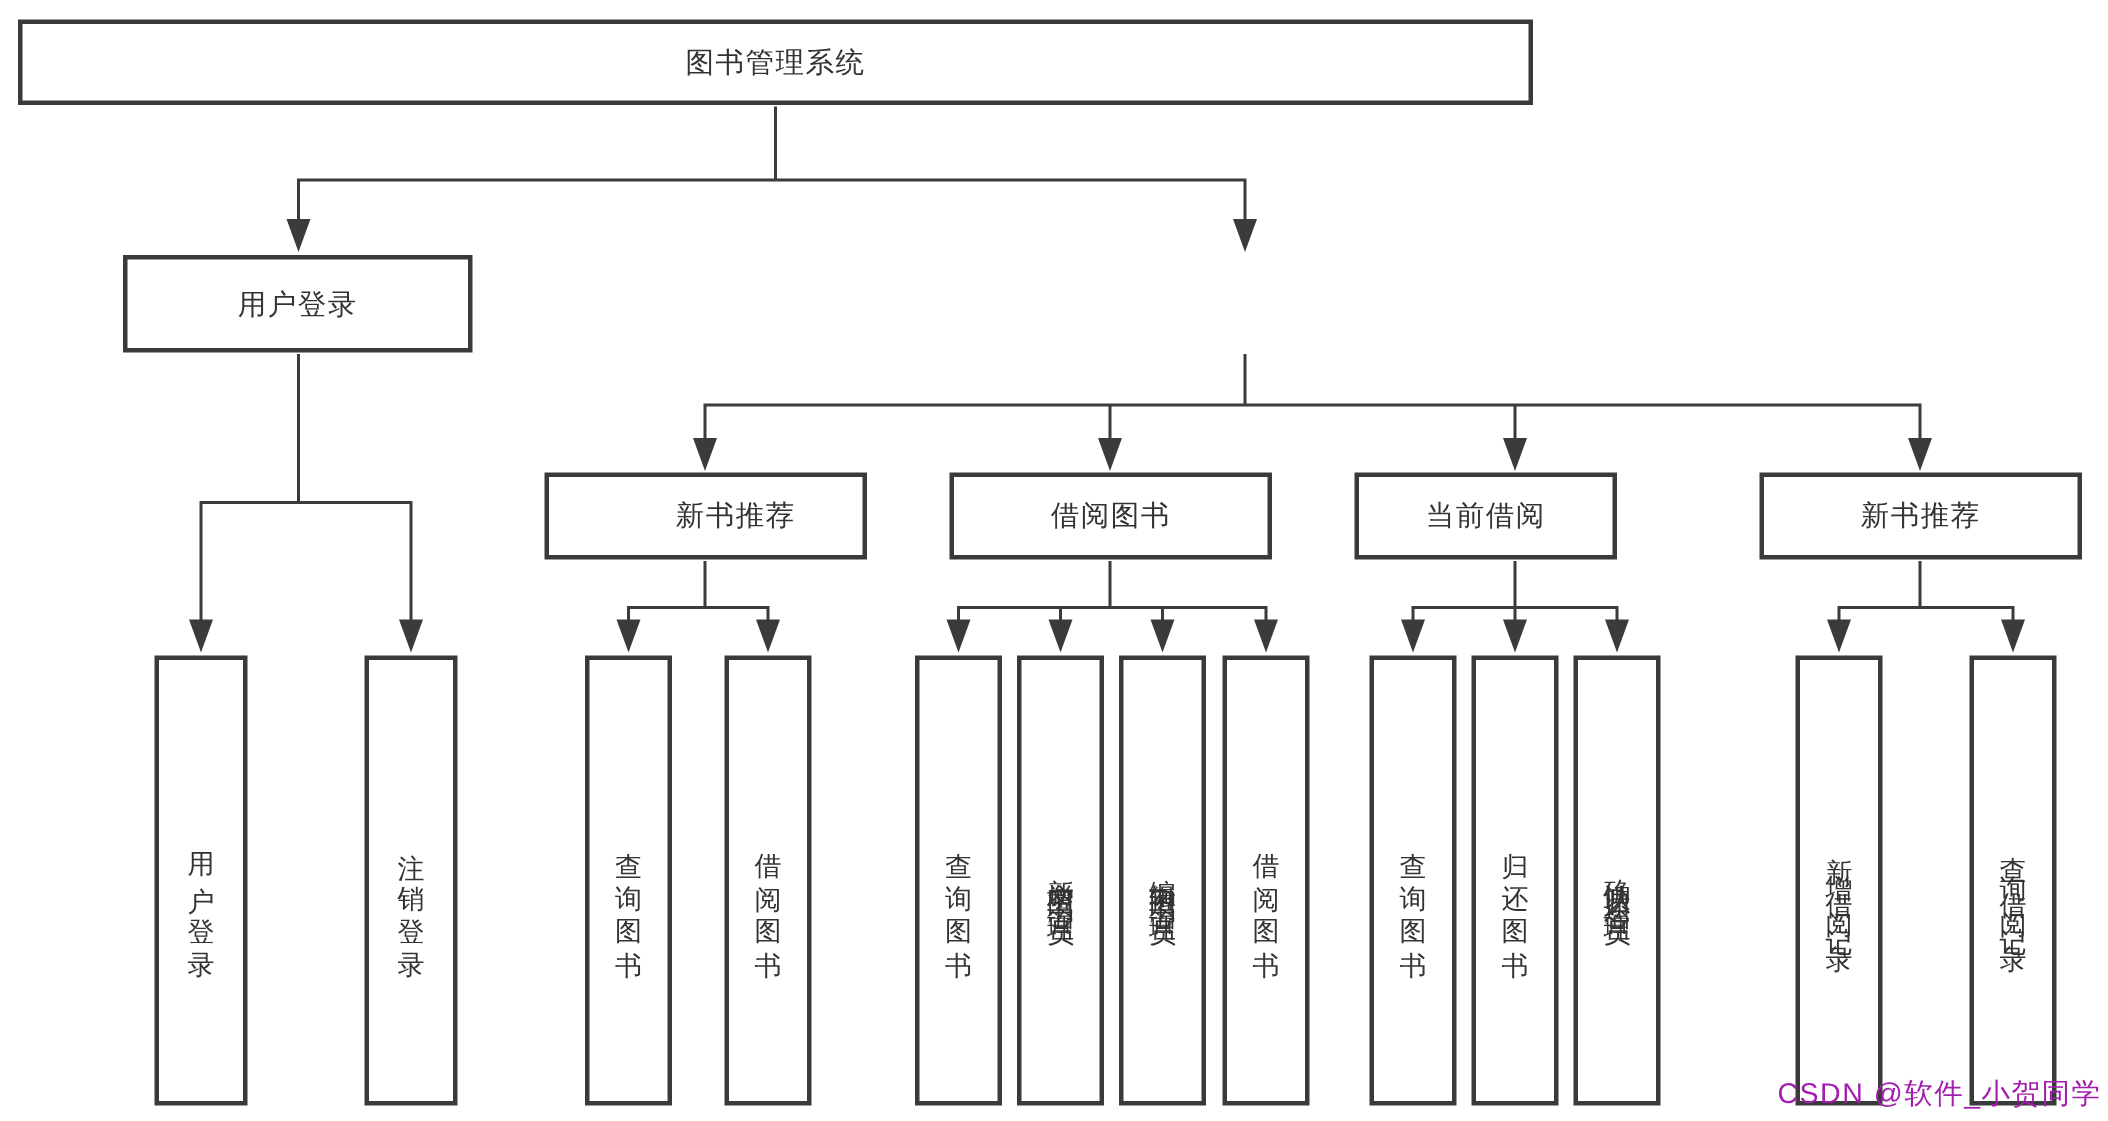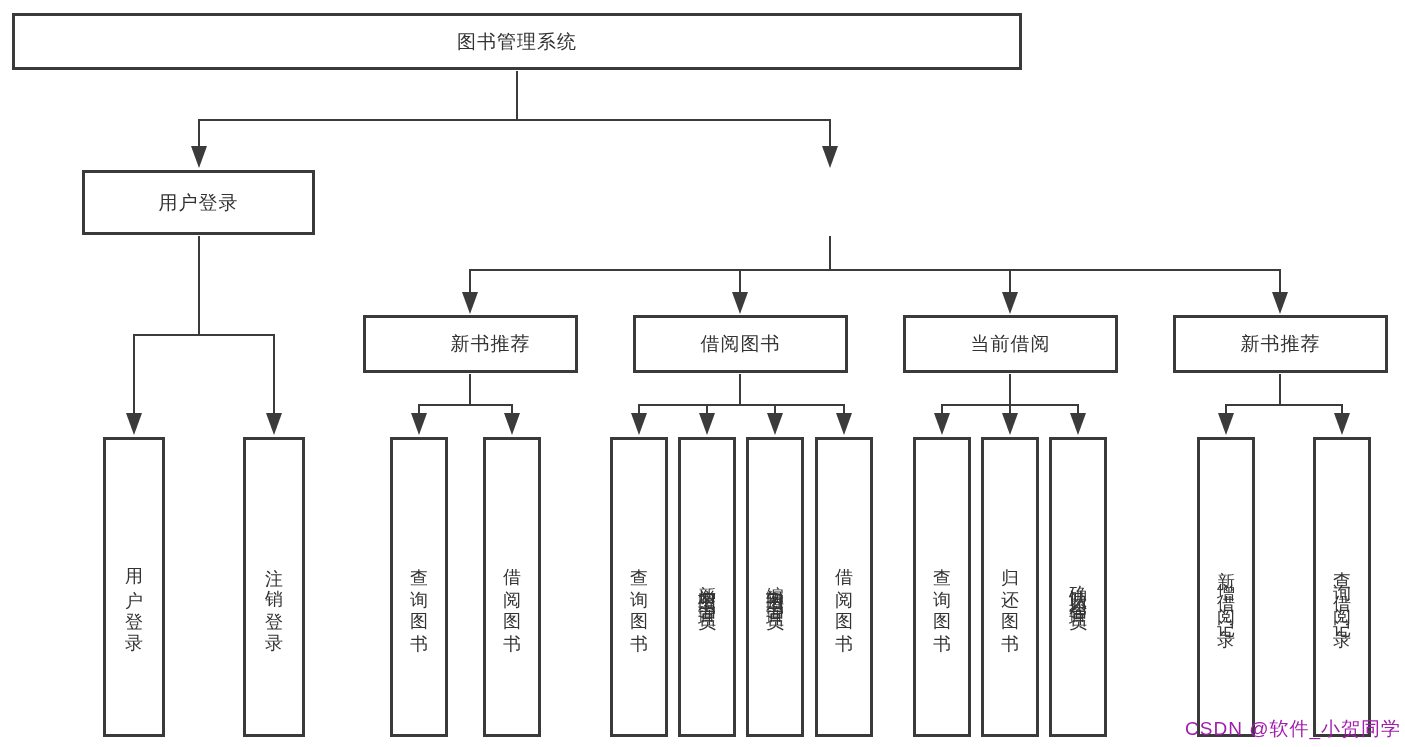--- a/index.html
+++ b/index.html
@@ -44,21 +44,21 @@
   }
   .vbox.s4 { letter-spacing: 22px; text-indent: 22px; }
   .vbox.s6 { letter-spacing: 12px; text-indent: 12px; }
   .vbox.s9 { letter-spacing: 4px;  text-indent: 4px; }
   
   #n-root   { left: 12px;  top: 13px;  width: 1010px; height: 57px; }
   #n-login  { left: 82px;  top: 170px; width: 233px;  height: 65px; }
   #n-mgmt   { left: 712px; top: 170px; width: 235px;  height: 65px; }
   #n-newrec { left: 363px; top: 315px; width: 215px;  height: 58px; padding-left: 40px; }
   #n-borrow { left: 633px; top: 315px; width: 215px;  height: 58px; }
-  #n-cur    { left: 903px; top: 315px; width: 215px;  height: 58px; text-align: right; }
+  #n-cur    { left: 903px; top: 315px; width: 175px;  height: 58px; text-align: right; }
   #n-rec    { left: 1173px;top: 315px; width: 215px;  height: 58px; }
   .leaf { top: 437px; height: 300px; }
   #v1  { left: 103px;  width: 62px; }
   #v2  { left: 243px;  width: 62px; }
   #v3  { left: 390px;  width: 58px; }
   #v4  { left: 483px;  width: 58px; }
   #v5  { left: 610px;  width: 58px; }
   #v6  { left: 678px;  width: 58px; }
   #v7  { left: 746px;  width: 58px; }
   #v8  { left: 815px;  width: 58px; }

